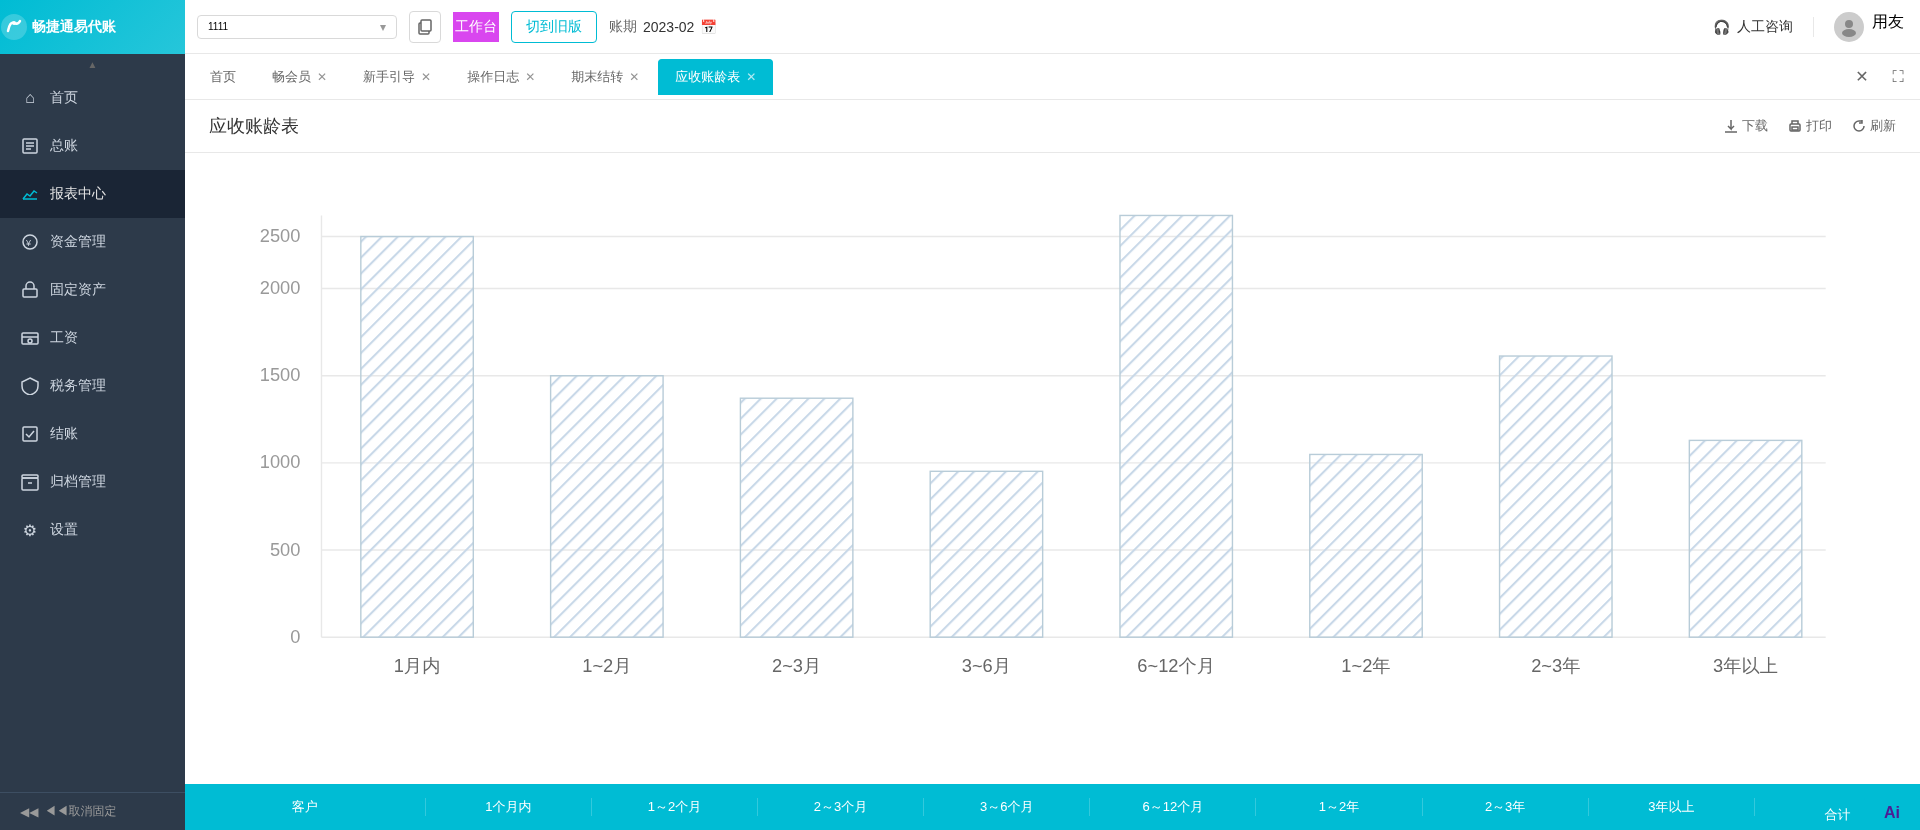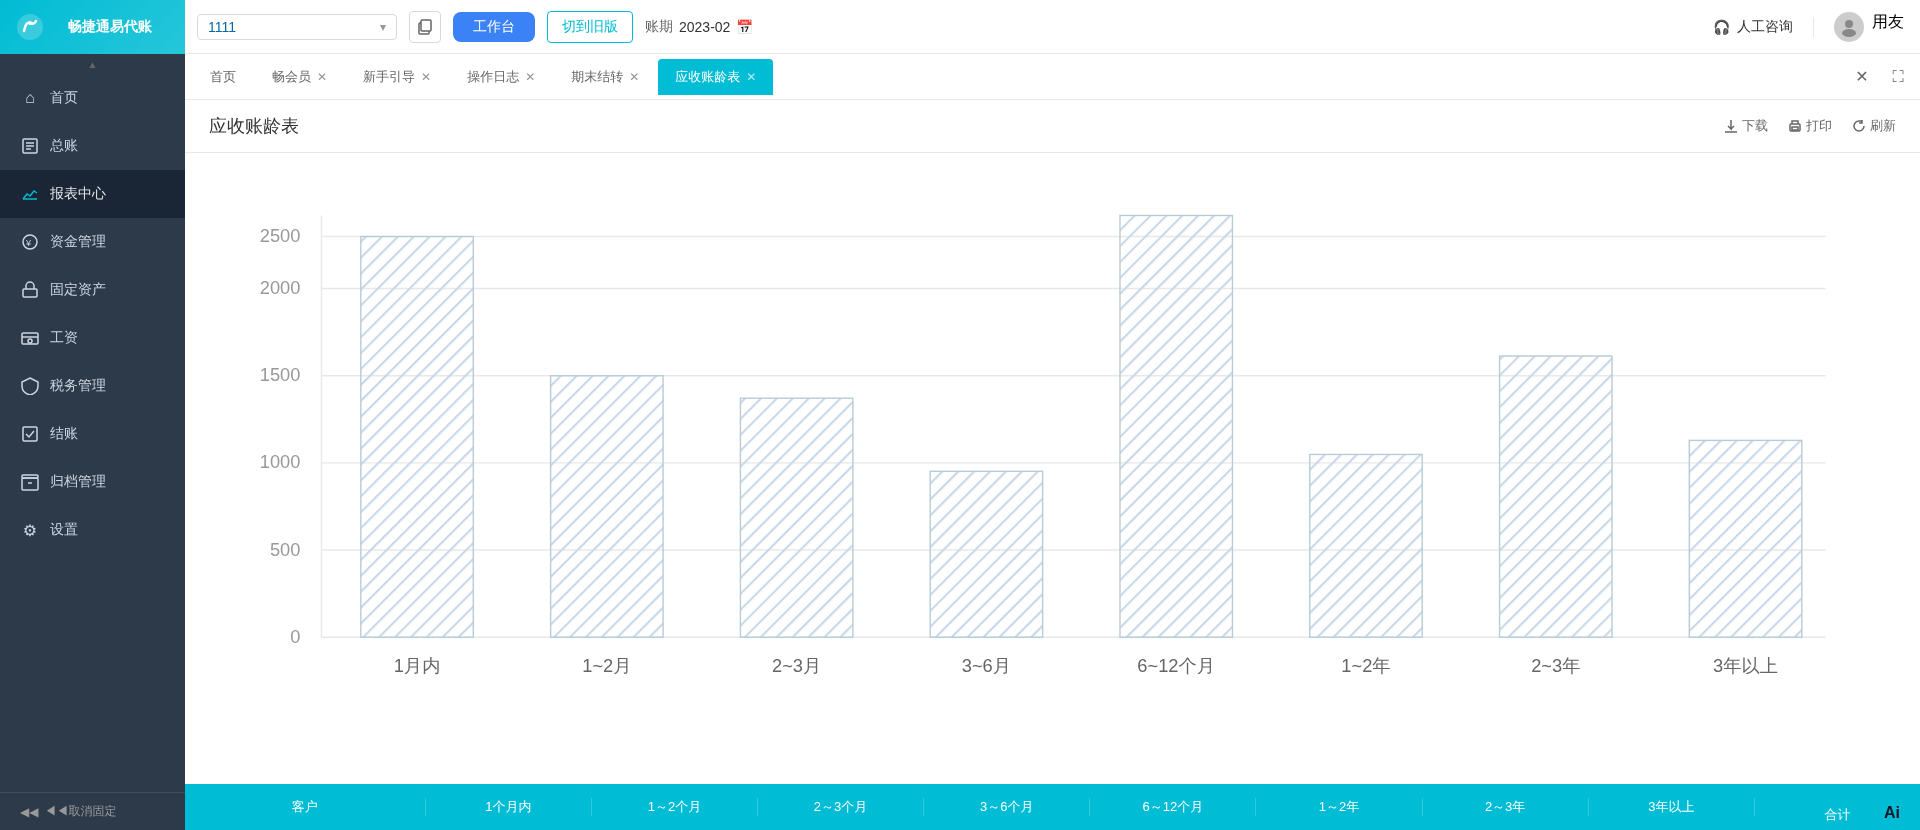--- a/index.html
+++ b/index.html
@@ -4,41 +4,41 @@
   <style>
     * { box-sizing: border-box; margin: 0; padding: 0; }
     body { font-family: 'Microsoft YaHei', Arial, sans-serif; background: #f0f2f5; display: flex; flex-direction: column; height: 830px; overflow: hidden; }
 
     
     .top-header {
       display: flex; align-items: center; background: #fff; height: 54px;
       border-bottom: 1px solid #e8e8e8; padding: 0 16px; gap: 12px; flex-shrink: 0;
     }
     .logo-area {
-      width: 185px; display: flex; align-items: center; gap: 24px;
+      width: 185px; display: flex; align-items: center; gap: 4px;
       background: linear-gradient(135deg, #00bcd4, #26c6da);
-      height: 54px; padding: 0 16px; flex-shrink: 0; margin-left: -16px;
+      height: 54px; padding: 0 0; flex-shrink: 0; margin-left: -16px;
     }
     .logo-icon { width: 28px; height: 28px; }
     .logo-text { color: #fff; font-size: 14px; font-weight: bold; white-space: nowrap; }
     .company-selector {
       display: flex; align-items: center; gap: 6px; border: 1px solid #d9d9d9;
       border-radius: 4px; padding: 4px 10px; cursor: pointer; min-width: 200px;
       background: #fff;
     }
-    .company-name { font-size: 14px; color: #0369a1; flex: 1; }
+    .company-name { font-size: 10px; color: #000000; flex: 1; }
     .dropdown-icon { color: #999; font-size: 12px; }
     .copy-icon-btn {
       width: 32px; height: 32px; border: 1px solid #d9d9d9; border-radius: 4px;
       display: flex; align-items: center; justify-content: center; cursor: pointer;
       background: #fff; color: #666;
     }
     .workbench-btn {
-      background: #3b82f6; color: #fff; border: none; border-radius: 8px;
-      padding: 6px 20px; font-size: 14px; cursor: pointer;
+      background: #d946ef; color: #fff; border: none; border-radius: 0;
+      padding: 6px 2px; font-size: 14px; cursor: pointer;
     }
     .switch-btn {
       background: #fff; color: #00bcd4; border: 1px solid #00bcd4; border-radius: 4px;
       padding: 6px 14px; font-size: 14px; cursor: pointer;
     }
     .period-area { display: flex; align-items: center; gap: 6px; font-size: 14px; color: #333; }
     .period-label { color: #666; }
     .period-value { color: #333; font-weight: 500; }
     .calendar-icon { color: #00bcd4; }
     .header-right { margin-left: auto; display: flex; align-items: center; gap: 20px; }
@@ -124,21 +124,21 @@
     .table-header-cell {
       flex: 1; text-align: center; padding: 0 8px;
       border-right: 1px solid rgba(255,255,255,0.2);
     }
     .table-header-cell:first-child { flex: 1.5; }
     .table-header-cell:last-child { border-right: none; margin-top: 16px; }
 
     
     .ai-badge {
       position: fixed; bottom: 0; right: 0; background: #00bcd4;
-      color: #0f172a; padding: 8px 20px; font-size: 16px; font-weight: bold;
+      color: #4c1d95; padding: 8px 20px; font-size: 16px; font-weight: bold;
       border-radius: 4px 0 0 0;
     }
   </style>
 </head>
 <body>
 
 <div class="top-header">
   <div class="logo-area">
     <svg class="logo-icon" viewBox="0 0 28 28">
       <circle cx="14" cy="14" r="13" fill="rgba(255,255,255,0.2)"></circle>

